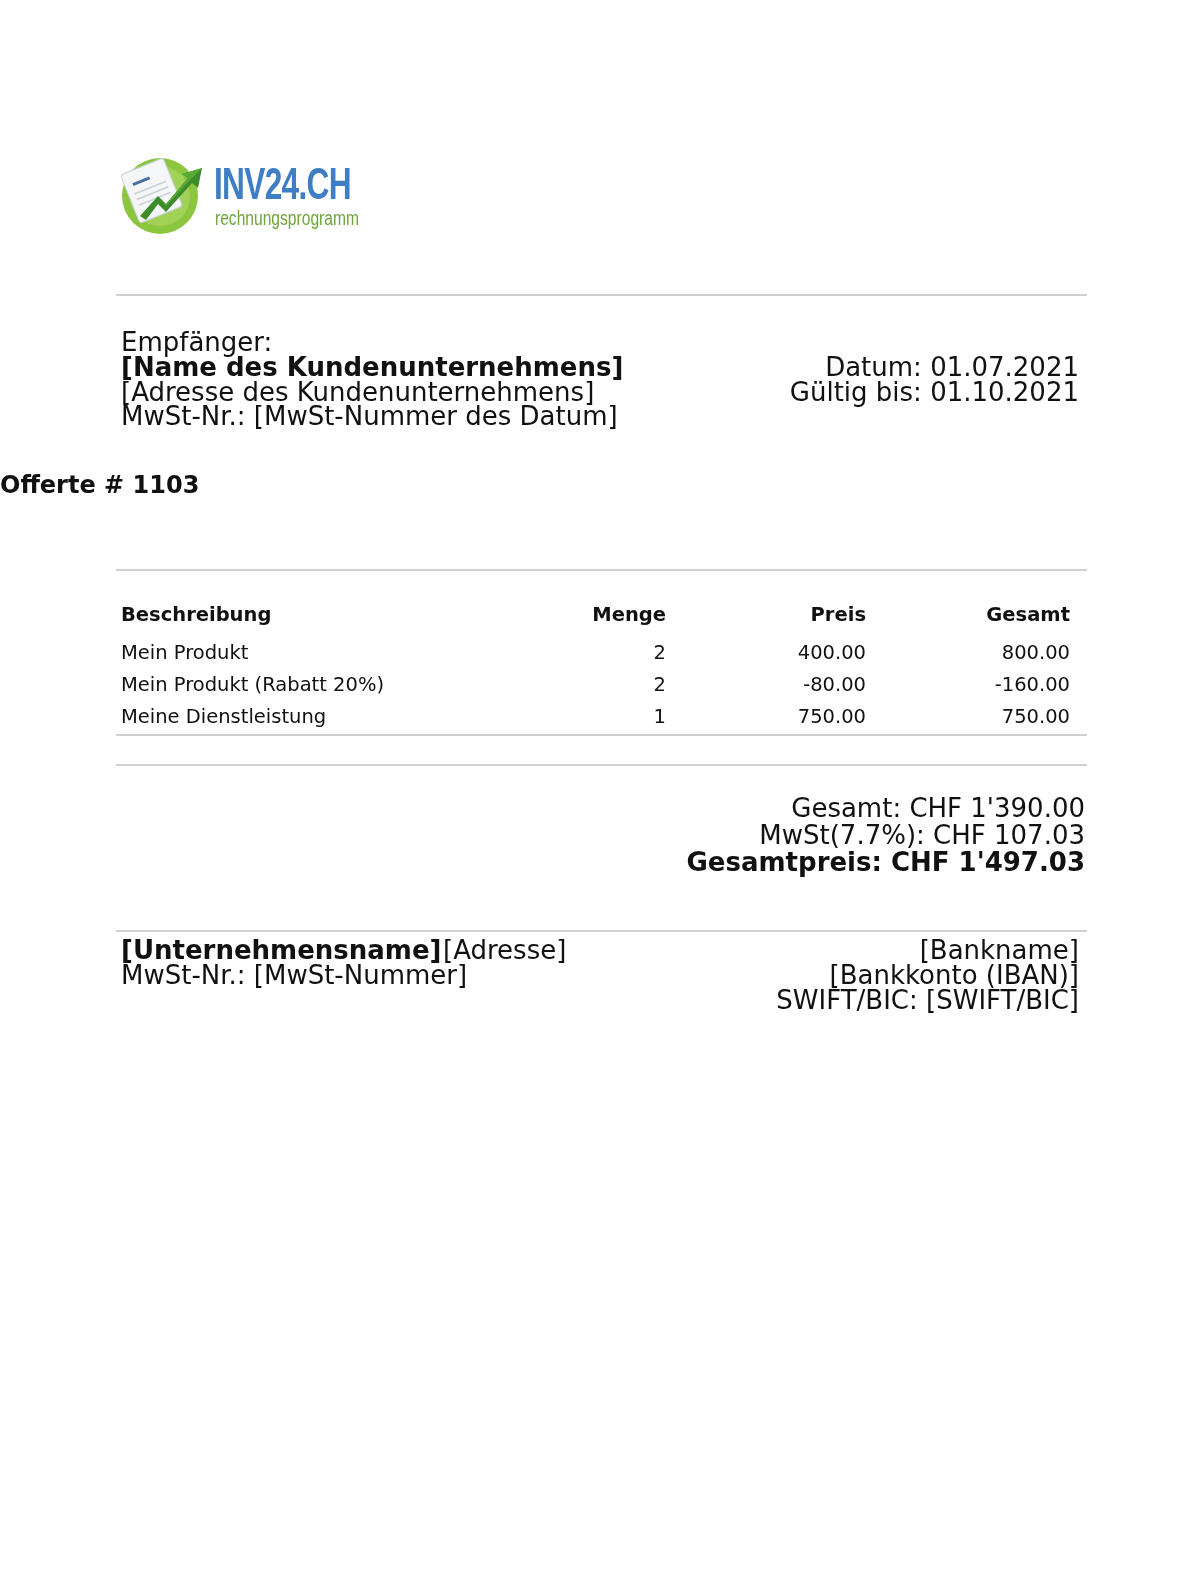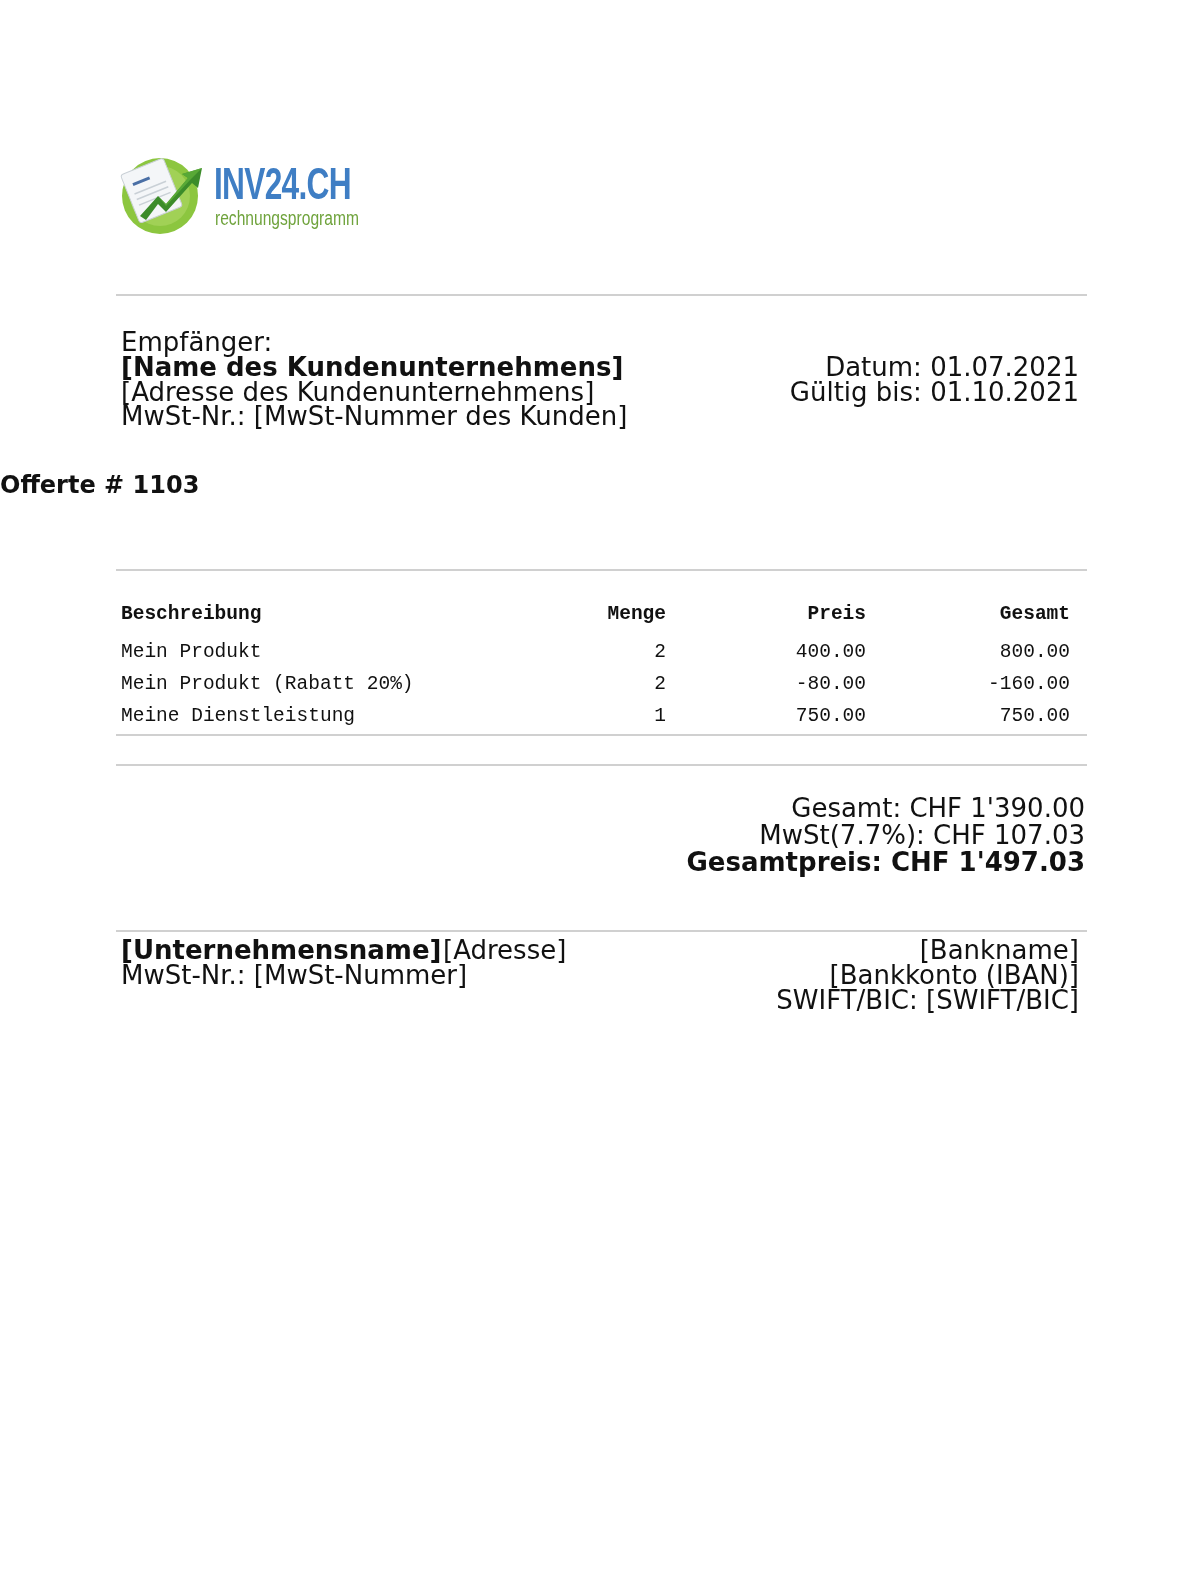--- a/index.html
+++ b/index.html
@@ -30,21 +30,21 @@
     .text { position: absolute; font-size: 26px; line-height: 25px; white-space: nowrap; }
     .bold { font-weight: bold; }
     .right { text-align: right; }
 
     .title {
       position: absolute; left: 0; width: 1197px; top: 467px;
       font-size: 24px; font-weight: bold; line-height: 36px;
     }
 
     .table { position: absolute; left: 121px; top: 602px; width: 966px; }
-    .trow { position: relative; height: 32px; font-family: Liberation Mono, monospace; }
+    .trow { position: relative; height: 32px; }
     .trow.head { height: 38px; }
     .cell { position: absolute; top: 0; font-size: 19.5px; line-height: 25px; white-space: nowrap; }
     .c-desc { left: 0; }
     .c-qty { right: 421px; text-align: left; }
     .c-price { right: 221px; text-align: right; }
     .c-total { right: 17px; text-align: right; }
   </style>
 </head>
 <body>
 
@@ -67,21 +67,21 @@
     <div class="logo-title">INV24.CH</div>
     <div class="logo-sub">rechnungsprogramm</div>
   </div>
 
   <div class="rule" style="top:294px;"></div>
 
   <div>
     <div class="text" style="left:121px; top:330px;">Empfänger:</div>
     <div class="text bold" style="left:121px; top:355px;text-align:right;">[Name des Kundenunternehmens]</div>
     <div class="text" style="left:121px; top:380px;">[Adresse des Kundenunternehmens]</div>
-    <div class="text" style="left:121px; top:404px;">MwSt-Nr.: [MwSt-Nummer des Kunden]</div>
+    <div class="text" style="left:121px; top:404px;">MwSt-Nr.: [MwSt-Nummer des Datum]</div>
   </div>
 
   <div>
     <div class="text right" style="right:118px; top:355px;">Datum: 01.07.2021</div>
     <div class="text right" style="right:118px; top:380px;">Gültig bis: 01.10.2021</div>
   </div>
 
   <div class="title">Offerte # 1103</div>
 
   <div class="rule" style="top:569px;"></div>

